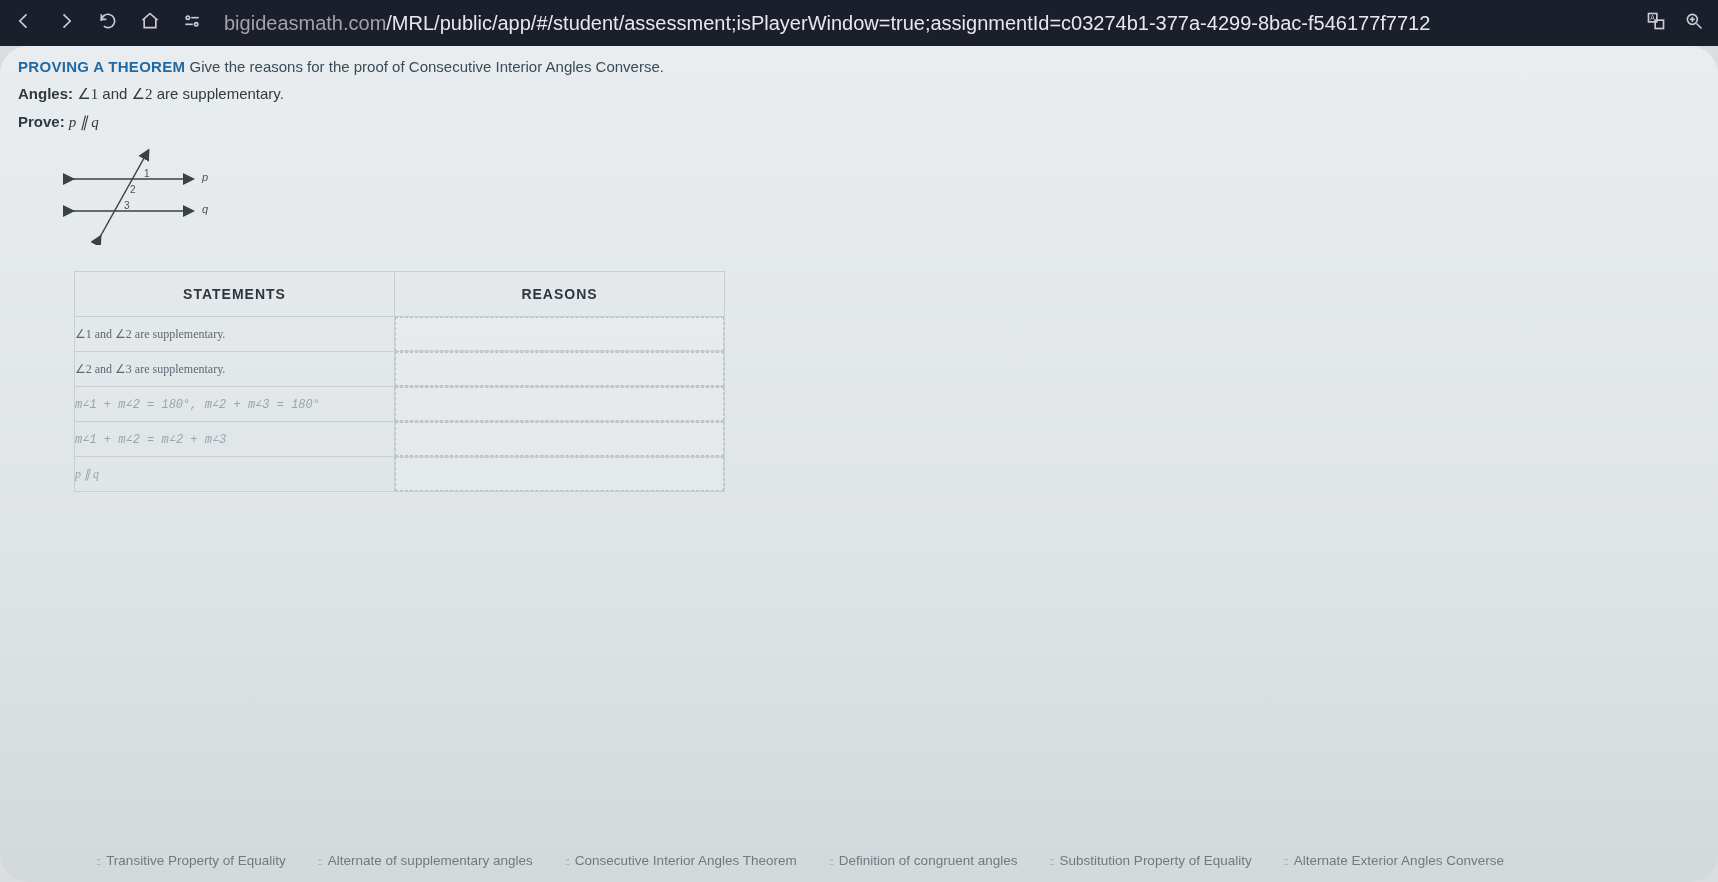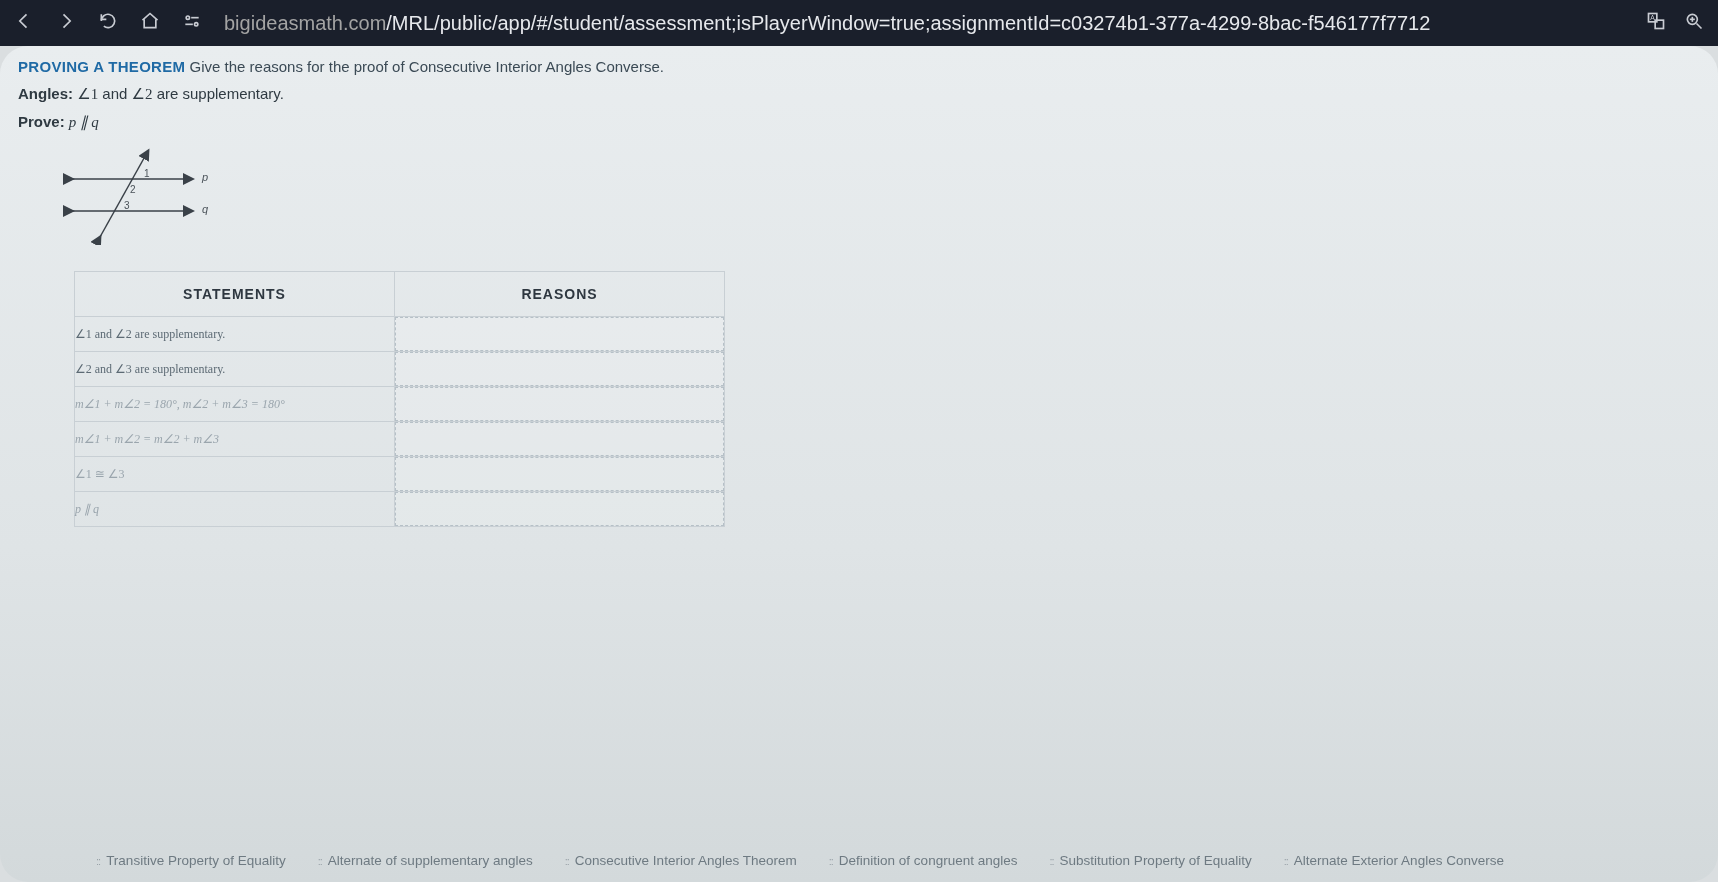--- a/index.html
+++ b/index.html
@@ -40,21 +40,21 @@
   }
   .answer-bank {
     position:absolute; bottom:10px; left:0; right:0; display:flex; gap:20px;
     padding:0 90px; flex-wrap:nowrap; align-items:center;
   }
   .chip {
     font-size:13.5px; color:#6e7a82; white-space:nowrap; padding:4px 6px;
     display:flex; align-items:center; gap:6px; cursor:grab;
   }
   .chip .grip { color:#9aa3a9; font-size:11px; letter-spacing:-1px; }
-  .mth { font-family:Liberation Serif, serif; font-style:italic; }
+  .mth { font-family:Liberation Mono, monospace; font-style:italic; }
 </style>
 </head>
 <body>
 
 <div class="browser-bar">
   <div class="nav-icons">
     <span><svg viewBox="0 0 24 24">
           <polyline points="15 4 7 12 15 20"></polyline>
         </svg></span>
     <span><svg viewBox="0 0 24 24">
@@ -156,26 +156,20 @@
             <div class="drop-target"></div>
           </td>
       </tr>
       <tr>
         <td class="stmt-cell"><span class="mth faded">m∠1 + m∠2 = m∠2 + m∠3</span></td>
         <td class="reason-cell">
             <div class="drop-target"></div>
           </td>
       </tr>
       <tr>
-        <td class="stmt-cell"><span class="angle faded">∠1 ≅ ∠3</span></td>
-        <td class="reason-cell">
-            <div class="drop-target"></div>
-          </td>
-      </tr>
-      <tr>
         <td class="stmt-cell"><span class="italic faded">p ∥ q</span></td>
         <td class="reason-cell">
             <div class="drop-target"></div>
           </td>
       </tr>
     </tbody>
   </table>
 
   <div class="answer-bank">
     <div class="chip">

